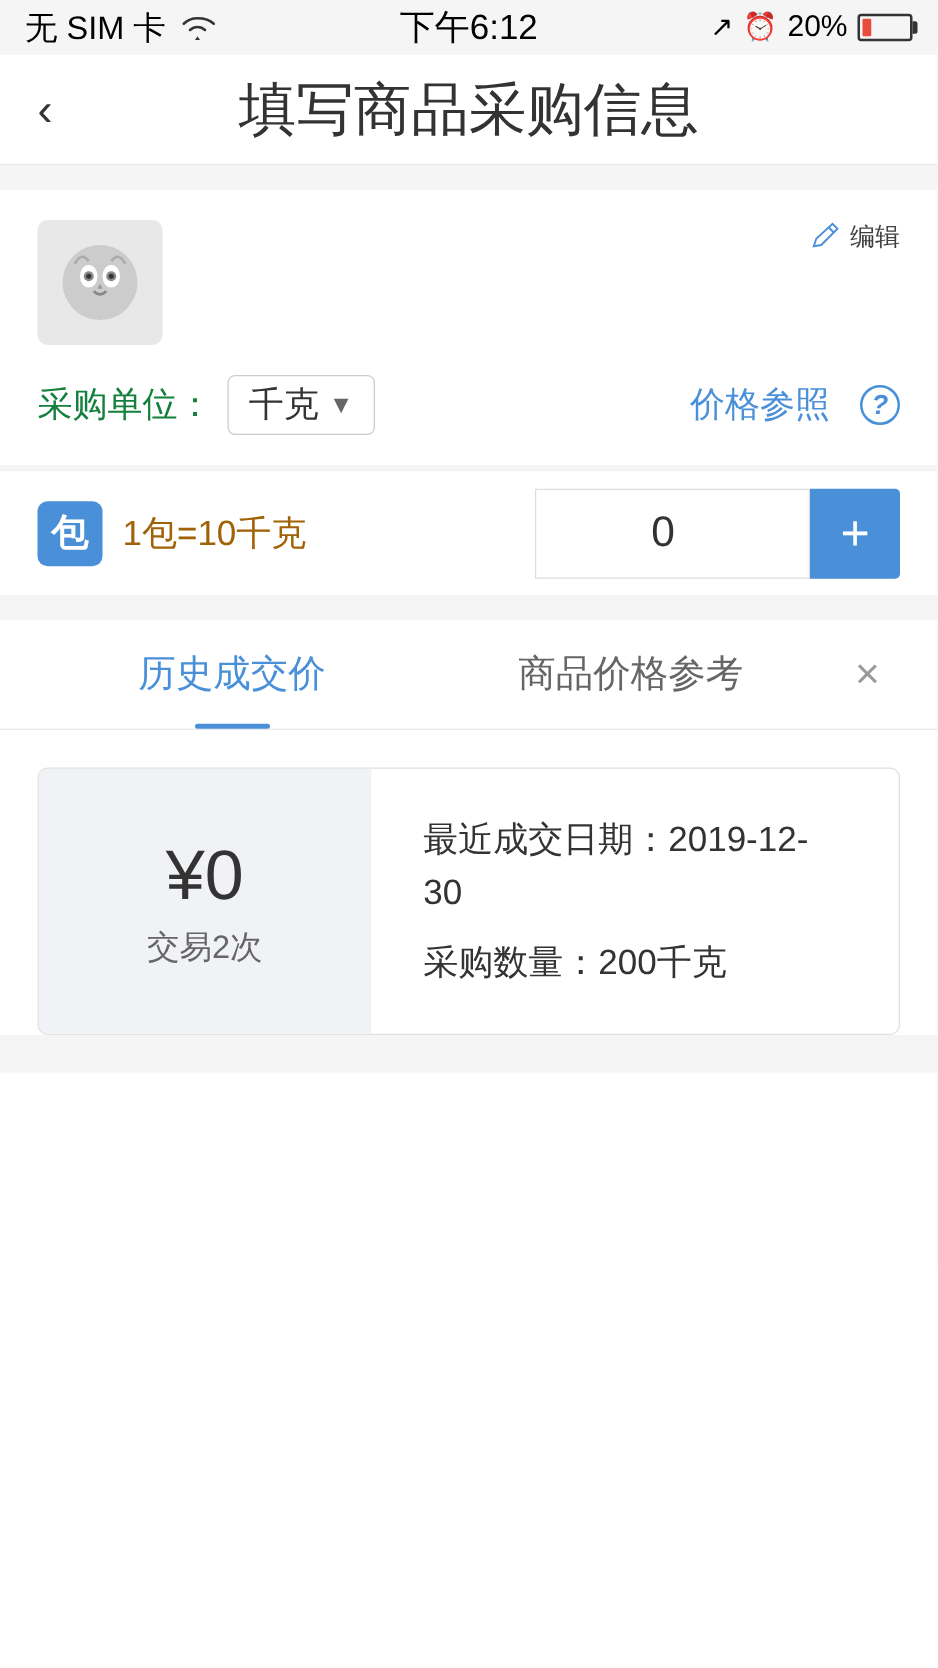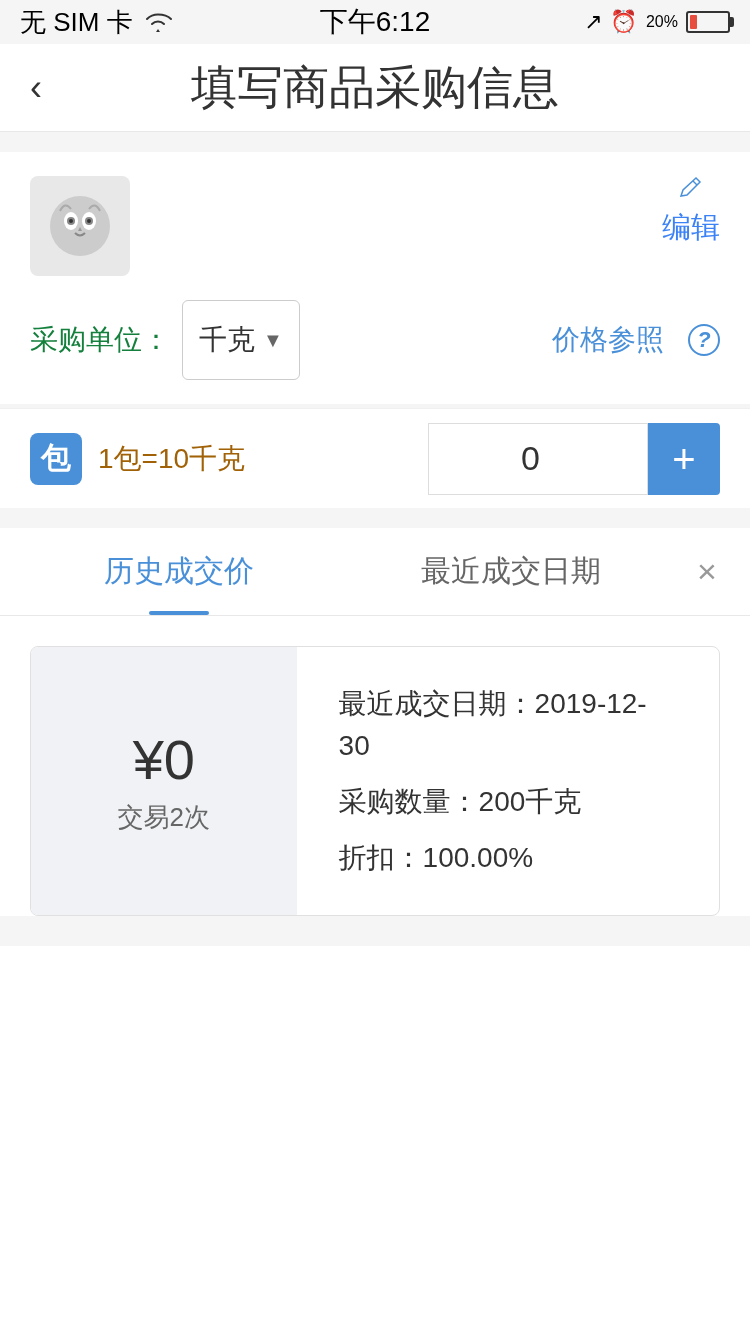--- a/index.html
+++ b/index.html
@@ -126,43 +126,42 @@
     .product-name {
       font-size: 32px;
       color: #333;
       font-weight: 500;
       padding-top: 4px;
     }
     .edit-btn {
       display: flex;
       align-items: center;
       gap: 6px;
-      color: #3b82f6;
-      font-size: 29px;
+      color: #404040;
+      font-size: 20px;
       cursor: pointer;
       flex-shrink: 0;
-      flex-direction: column;
     }
 
     
     .purchase-unit-row {
       display: flex;
       align-items: center;
       justify-content: space-between;
     }
     .unit-label {
       font-size: 28px;
       color: #15803d;
     }
     .unit-selector {
       display: flex;
       align-items: center;
       border: 1px solid #ccc;
       border-radius: 6px;
-      padding: 20px 16px;
+      padding: 4px 16px;
       font-size: 28px;
       color: #333;
       cursor: pointer;
       gap: 8px;
     }
     .unit-arrow {
       font-size: 20px;
       color: #666;
     }
     .price-ref {
@@ -254,21 +253,21 @@
     
     .tab-section {
       background: #ffffff;
       margin-top: 20px;
     }
     .tab-header {
       display: flex;
       align-items: center;
       height: 88px;
       border-bottom: 1px solid #e8e8e8;
-      padding: 0 13px;
+      padding: 0 26px;
       position: relative;
     }
     .tab-item {
       flex: 1;
       text-align: center;
       font-size: 30px;
       color: #666;
       cursor: pointer;
       height: 100%;
       display: flex;
@@ -359,21 +358,21 @@
     <svg width="30" height="22" viewBox="0 0 30 22" fill="none">
       <path d="M15 18l2 3H13l2-3z" fill="#333"></path>
       <path d="M9 13c1.5-1.5 3.5-2.5 6-2.5s4.5 1 6 2.5" stroke="#333" stroke-width="2" fill="none" stroke-linecap="round"></path>
       <path d="M4 8c3-3 6.5-4.5 11-4.5S25 5 28 8" stroke="#333" stroke-width="2" fill="none" stroke-linecap="round"></path>
     </svg>
   </div>
   <div class="status-center">下午6:12</div>
   <div class="status-right">
     <span style="font-size:22px;">↗</span>
     <span style="font-size:22px;">⏰</span>
-    <span style="font-size:16px;">20%</span>
+    <span style="font-size:24px;">20%</span>
     <div class="battery-icon">
       <div class="battery-fill"></div>
     </div>
   </div>
 </div>
 
 <div class="nav-bar">
   <span class="nav-back">‹</span>
   <span class="nav-title">填写商品采购信息</span>
 </div>
@@ -437,37 +436,34 @@
     </button>
   </div>
 </div>
 
 <div class="tab-section">
   <div class="tab-header">
     <div class="tab-item active">
       <span>历史成交价</span>
     </div>
     <div class="tab-item">
-      <span>最近成交日期</span>
+      <span>商品价格参考</span>
     </div>
     <div class="tab-close">×</div>
   </div>
 
   <div class="history-card">
     <div class="history-left">
       <div class="history-price">¥0</div>
       <div class="history-trade-count">交易2次</div>
     </div>
     <div class="history-right">
       <div class="history-detail-row">
         <span>最近成交日期：</span><span>2019-12-30</span>
       </div>
       <div class="history-detail-row">
         <span>采购数量：</span><span>200千克</span>
       </div>
-      <div class="history-detail-row">
-        <span>折扣：</span><span>100.00%</span>
-      </div>
     </div>
   </div>
 </div>
 
 <div class="empty-area"></div>
 
 </body></html>

